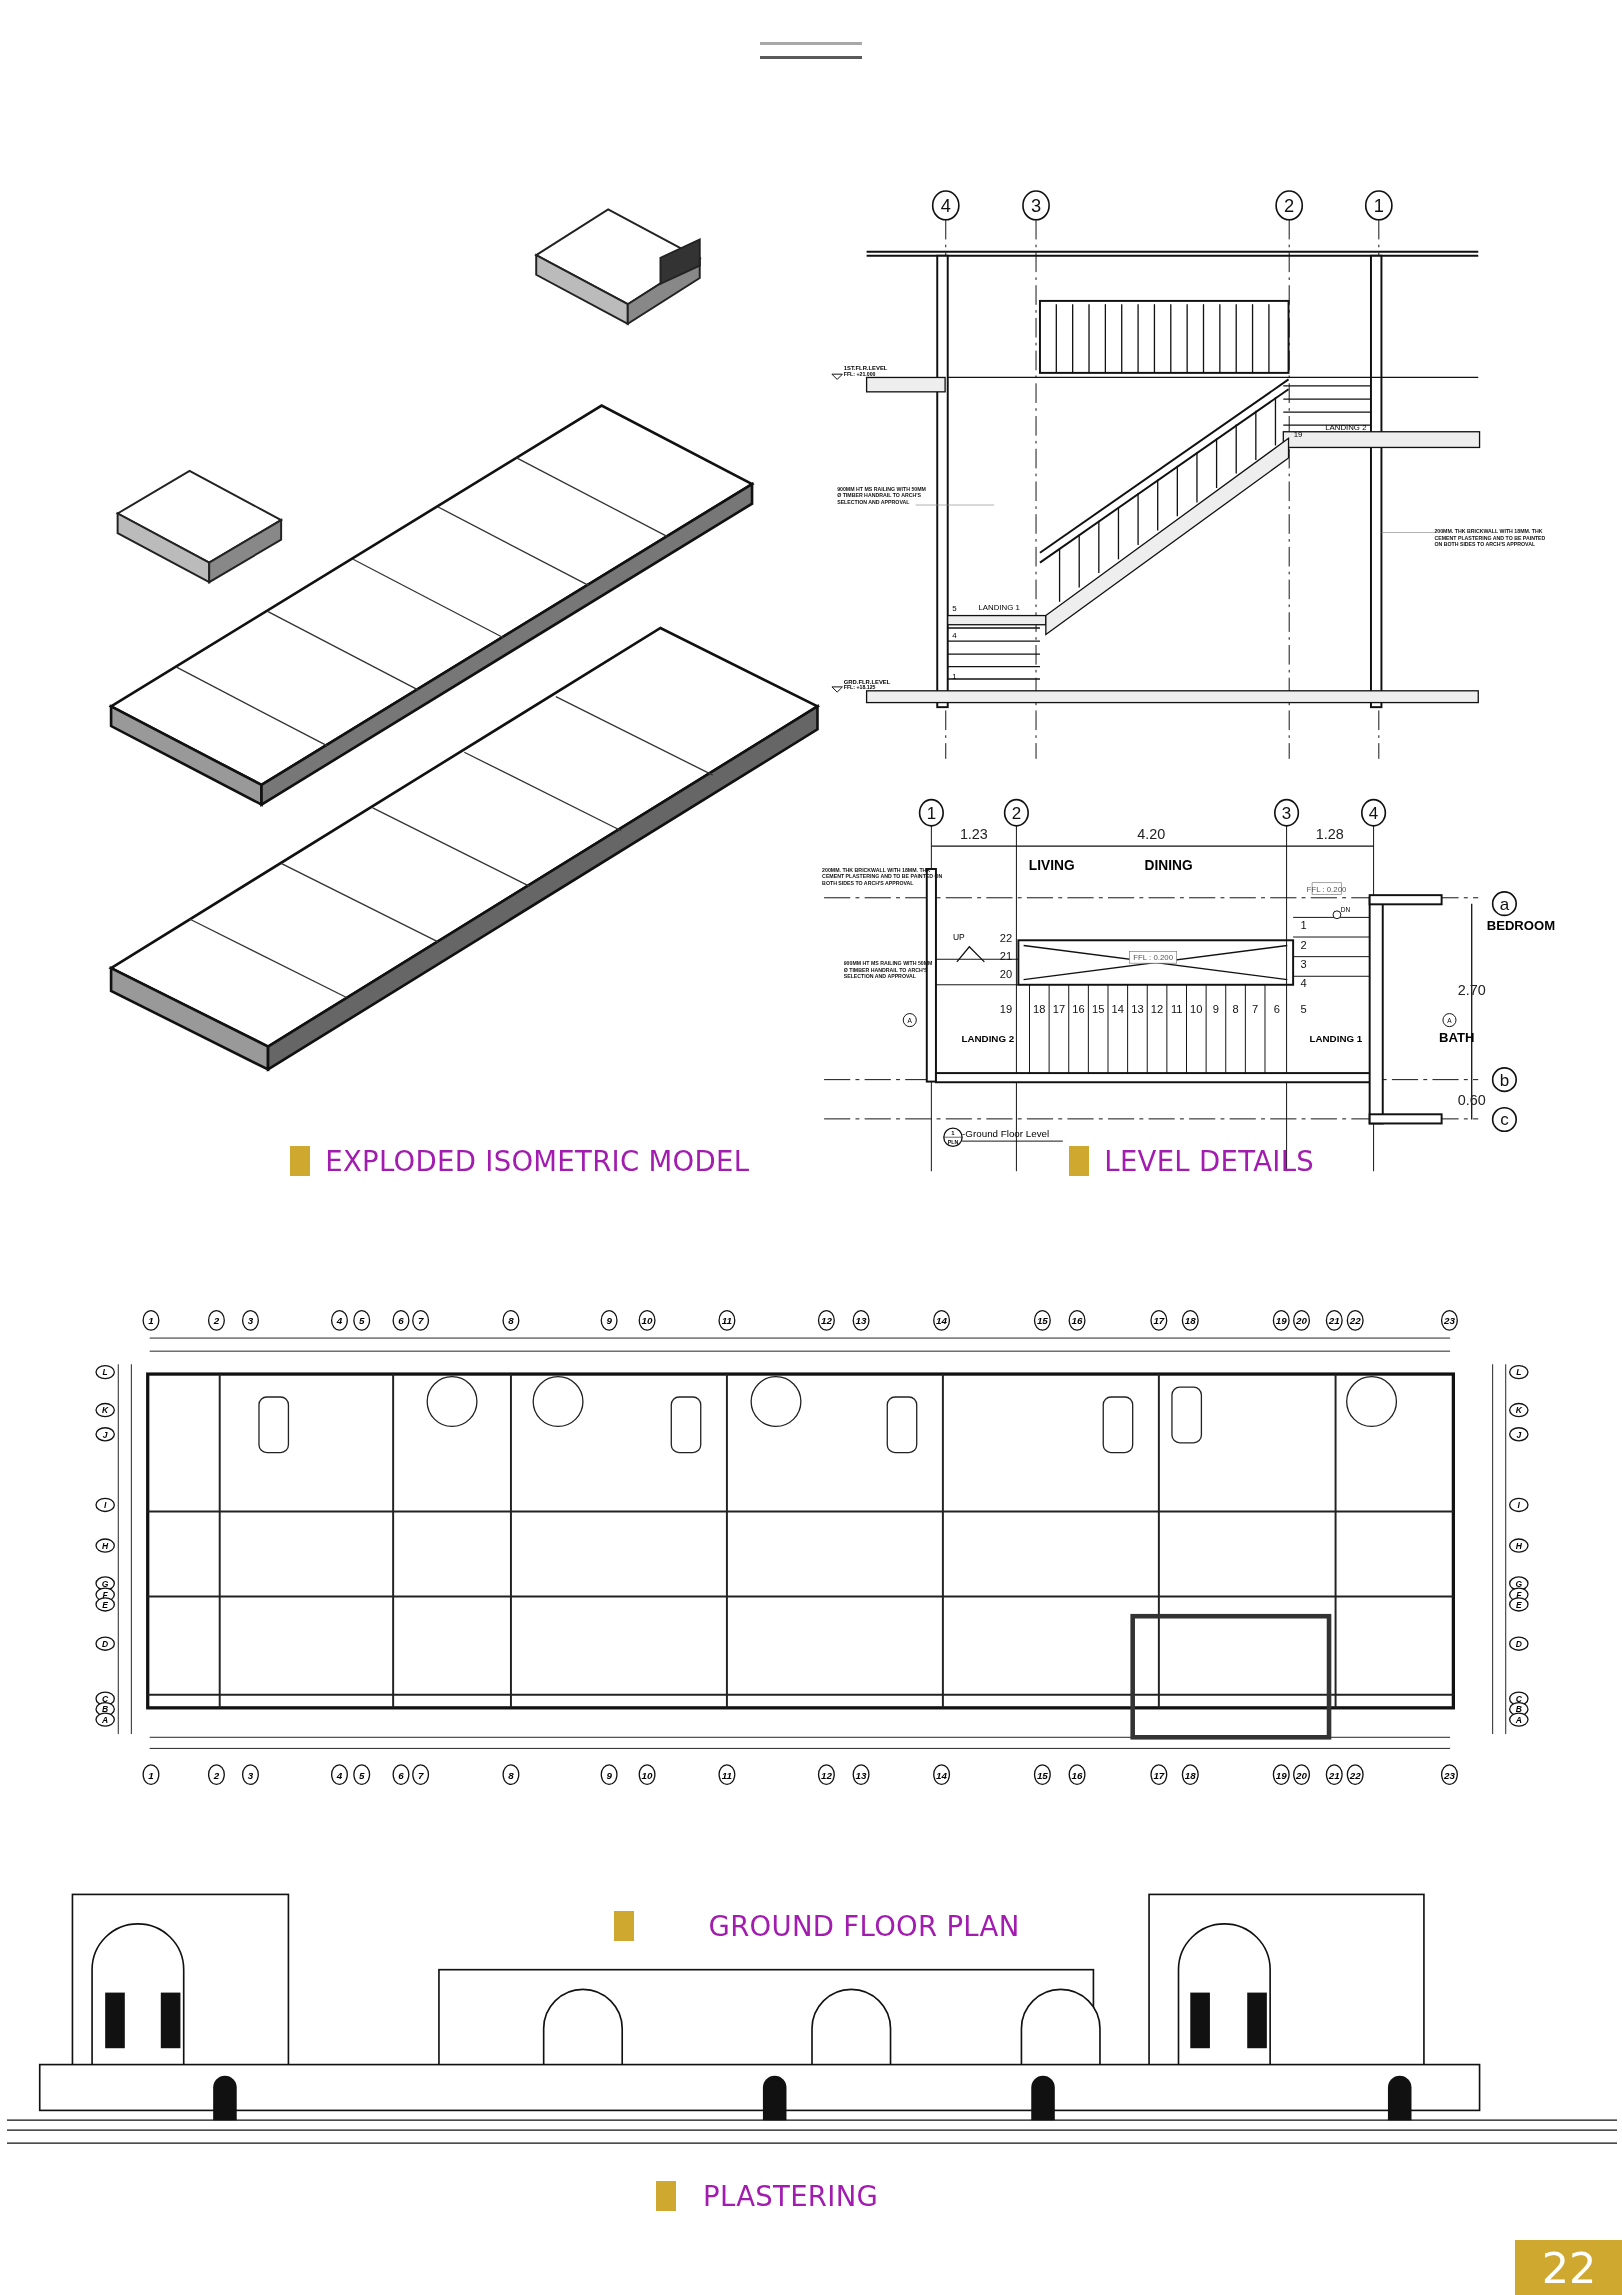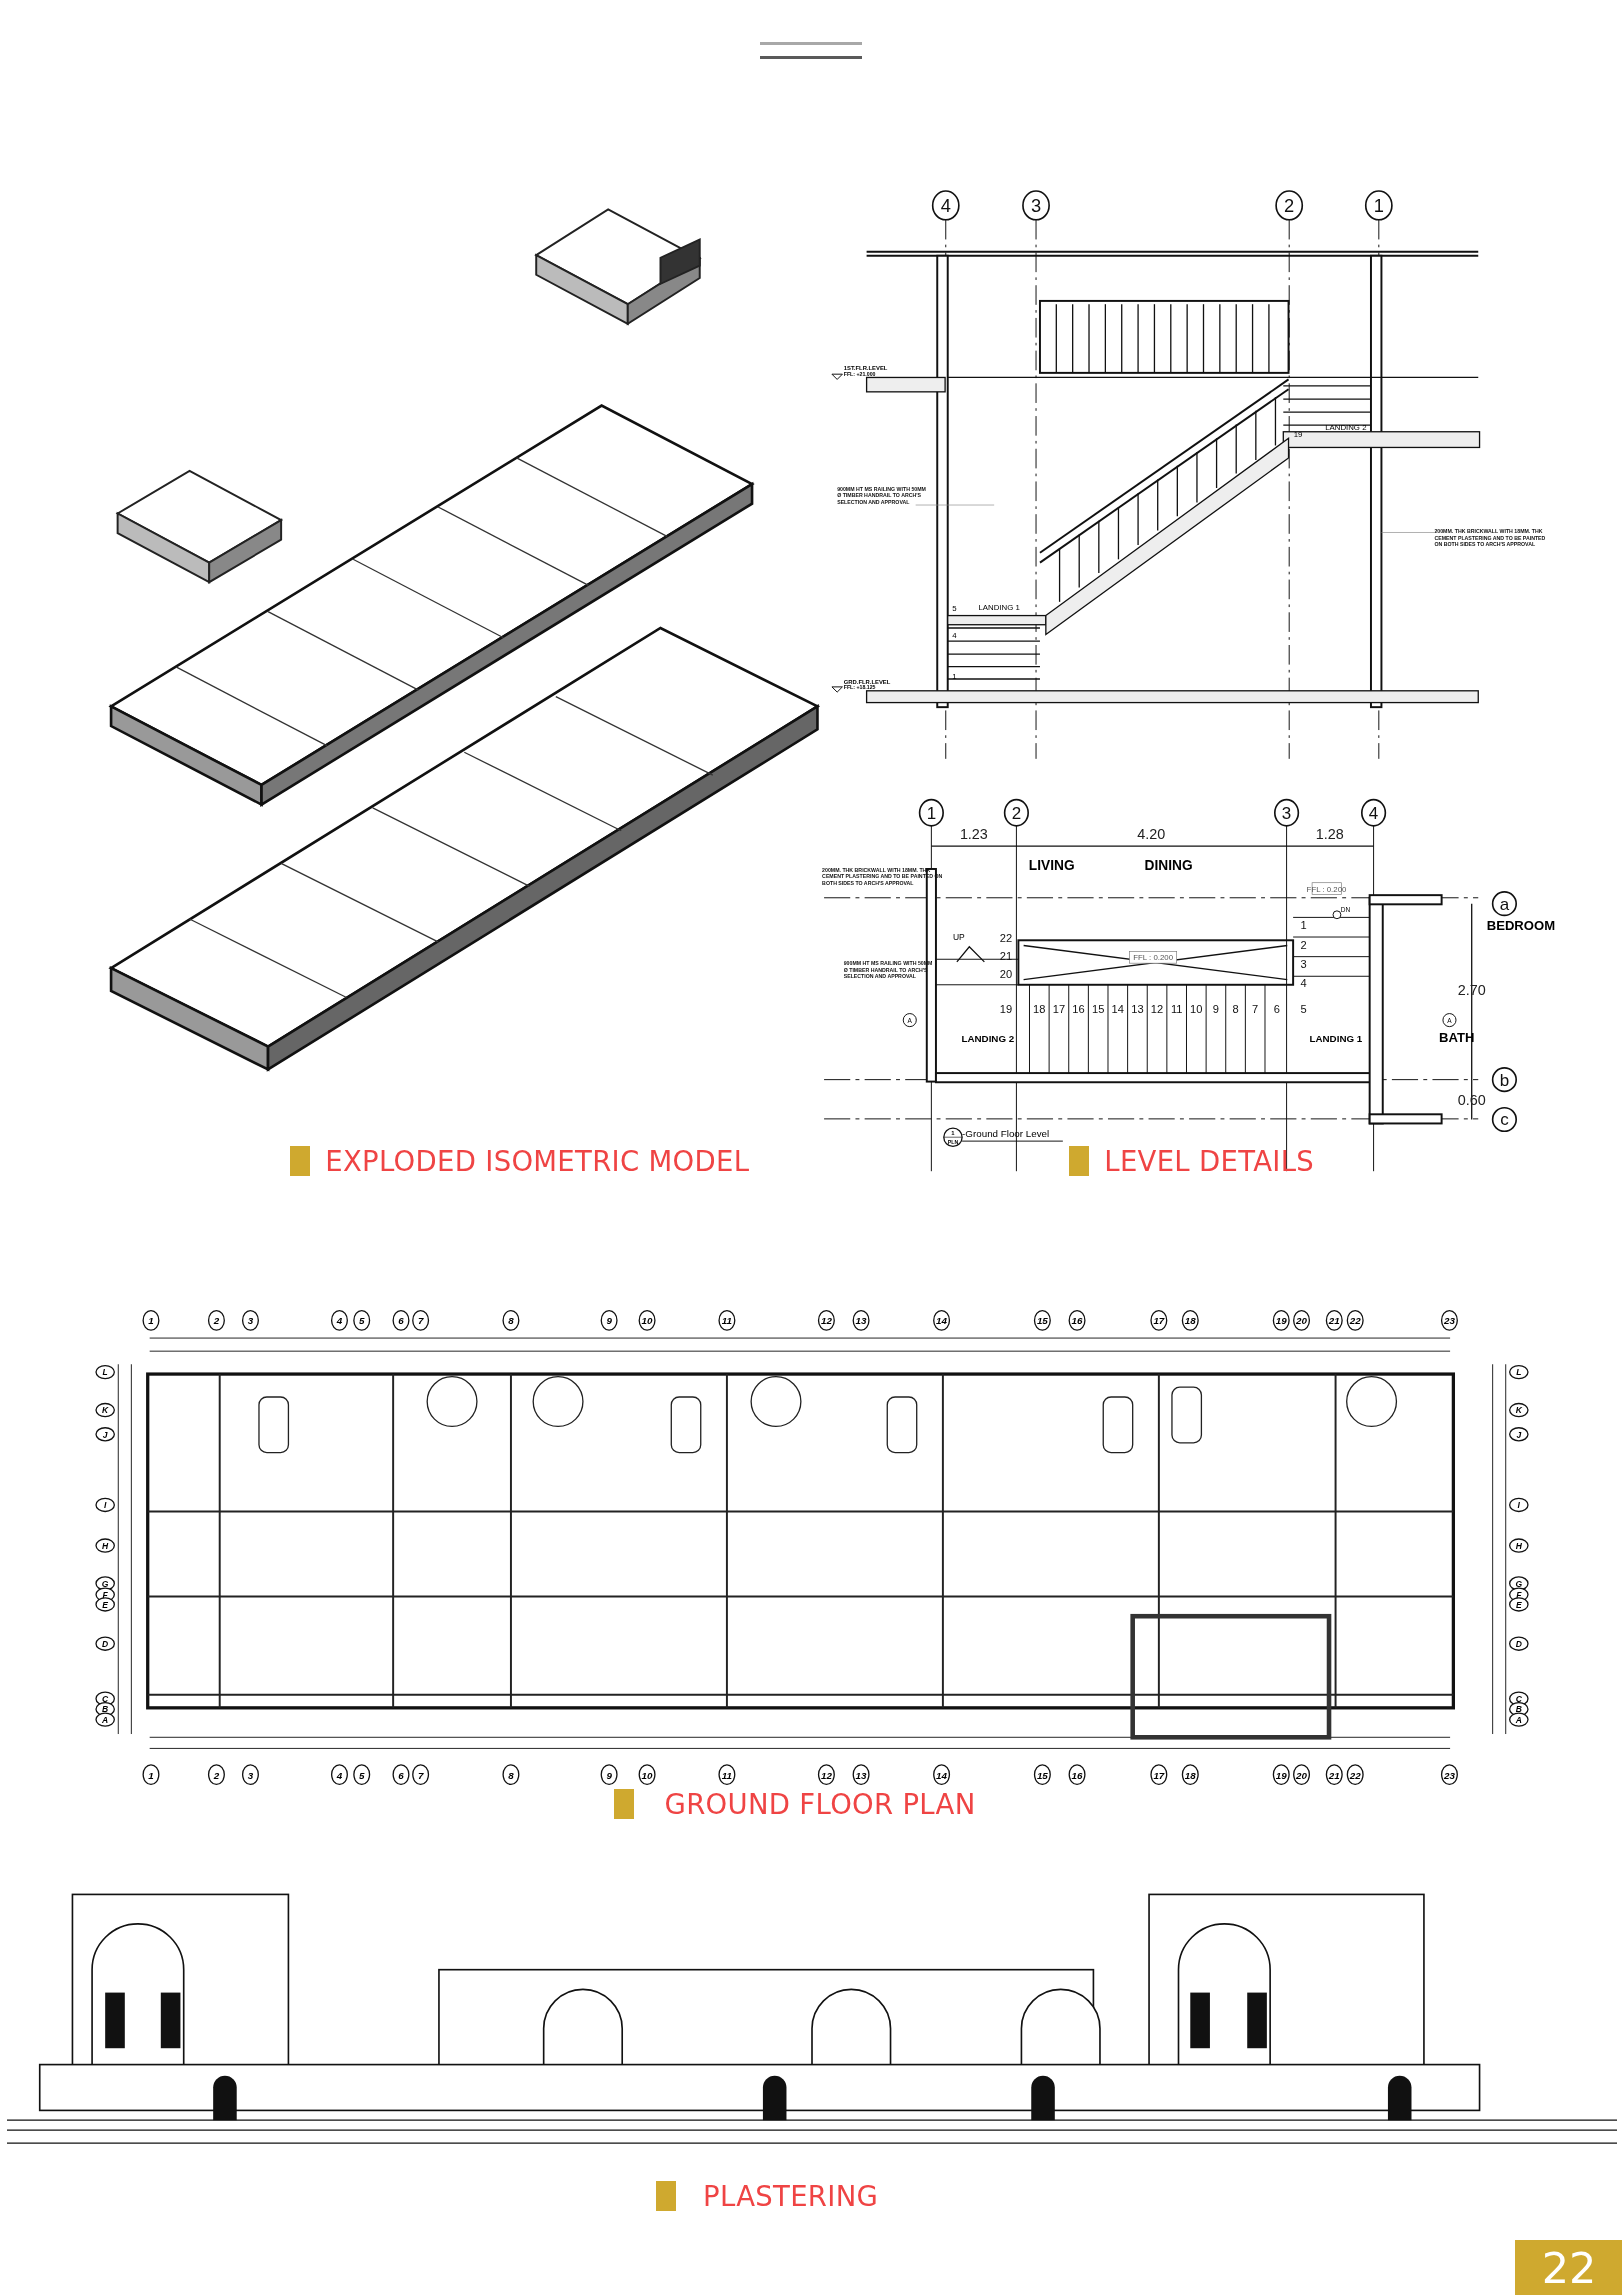--- a/index.html
+++ b/index.html
@@ -1,18 +1,18 @@
 <!DOCTYPE html>
 <html style="font-size:10.5px"><head>
 <meta charset="utf-8">
 <style>
   html,body{margin:0;padding:0;background:#fff;}
   body{width:1623px;height:2295px;position:relative;overflow:hidden;font-family:"Liberation Sans",sans-serif;color:#222;}
   .top-rule{position:absolute;left:760px;width:102px;height:2.6px;}
-  .caption{position:absolute;display:flex;align-items:center;font-family:"DejaVu Sans",sans-serif;font-size:27.5px;color:#ef4444;letter-spacing:0.3px;}
+  .caption{position:absolute;display:flex;align-items:center;font-family:"DejaVu Sans",sans-serif;font-size:27.5px;color:#a21caf;letter-spacing:0.3px;}
   .caption .swatch{display:inline-block;width:19.6px;height:30px;margin-right:15.7px;}
   .panel{position:absolute;}
   svg text{font-family:"Liberation Sans",sans-serif;}
   .page-badge{position:absolute;right:0;bottom:0;width:108px;height:55px;display:flex;align-items:center;justify-content:center;color:#fff;font-family:"DejaVu Sans",sans-serif;font-size:43px;}
 </style>
 </head>
 <body>
 
 <div class="top-rule" style="top:42px;background:#A8A8A8;"></div>
 <div class="top-rule" style="top:56px;background:#5A5A5A;"></div>
@@ -645,21 +645,21 @@
         <text x="160" y="2633" font-size="13" text-anchor="middle" font-style="italic" font-weight="bold">A</text>
       </g>
       <g>
         <ellipse cx="2320" cy="2628" rx="14" ry="10" fill="#fff" stroke="#111" stroke-width="2"></ellipse>
         <text x="2320" y="2633" font-size="13" text-anchor="middle" font-style="italic" font-weight="bold">A</text>
       </g>
     </svg>
   
   <div style="position:absolute;left:0;top:0;width:1466px;height:26px;"></div>
 </div>
-<div class="caption" style="left:614px;top:1788px;">
+<div class="caption" style="left:614px;top:1910px;gap:44px;">
   <span class="swatch" style="background:#CFA92F;margin-right:31px;"></span>
   <span>GROUND FLOOR PLAN</span>
 </div>
 
 <div class="panel" style="left:6.5px;top:1878px;width:1610px;height:275px;">
   <svg width="1610" height="275" viewBox="10 2870 2460 420">
     <g stroke="#111" stroke-width="2.5" fill="#fff">
       <rect x="110" y="2895" width="330" height="320"></rect>
       <path d="M140 3010 A70 70 0 0 1 280 3010 L280 3220 L140 3220 Z"></path>
       <rect x="1755" y="2895" width="420" height="320"></rect>

